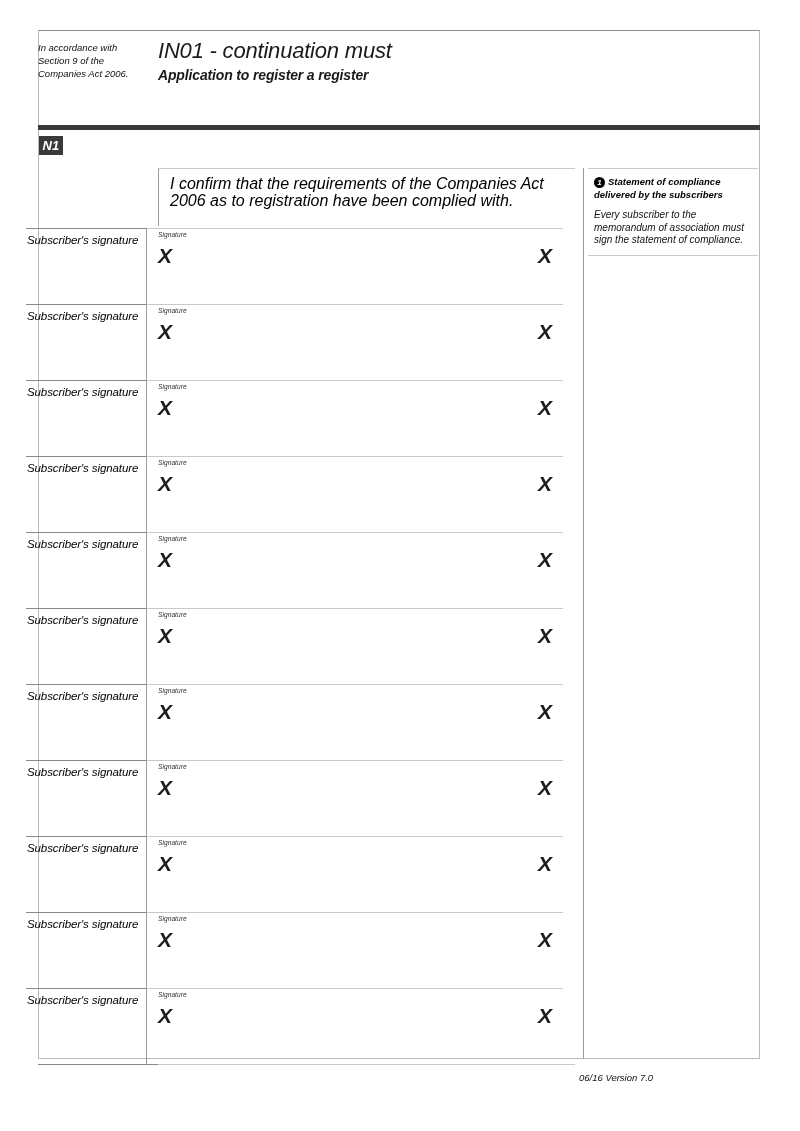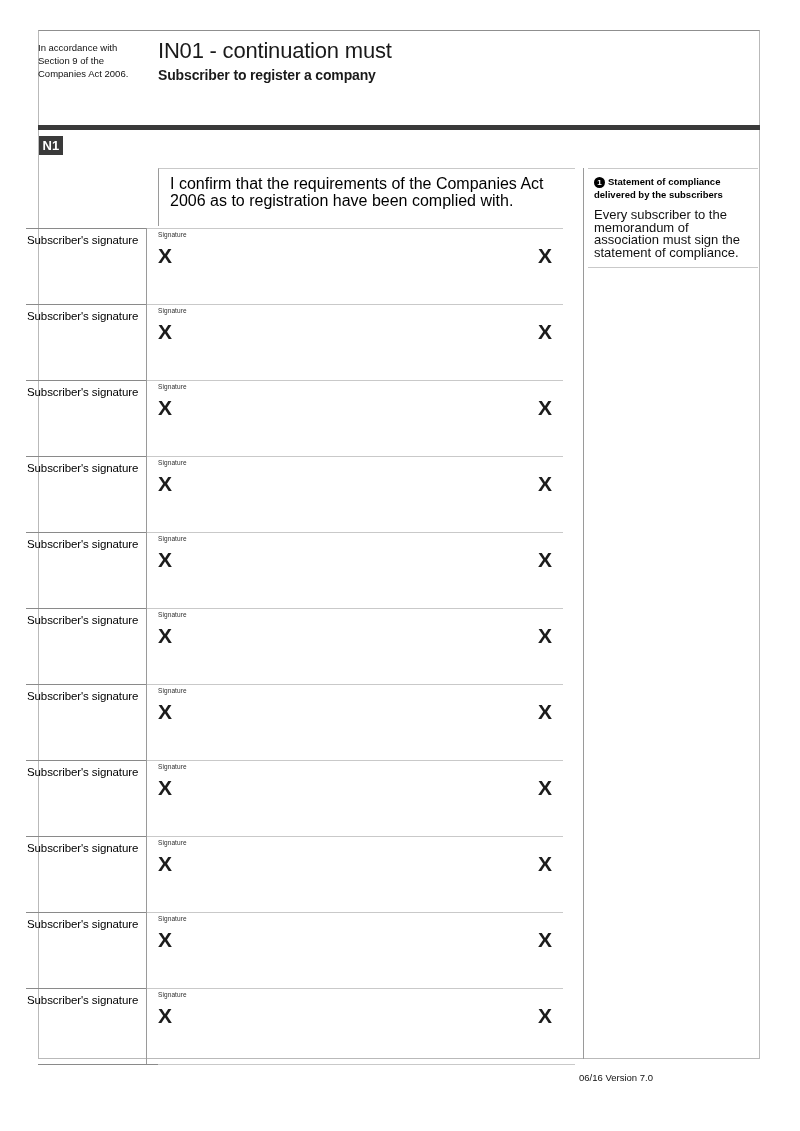--- a/index.html
+++ b/index.html
@@ -13,20 +13,21 @@
     color: #000000;
     -webkit-font-smoothing: antialiased;
   }
 
   .page {
     position: relative;
     width: 800px;
     height: 1131px;
     background: #ffffff;
     overflow: hidden;
+    font-style: italic;
   }
 
   
   .page-frame {
     position: absolute;
     left: 38px;
     top: 30px;
     width: 722px;
     height: 1029px;
     border: 1px solid #b9b9b9;
@@ -245,21 +246,21 @@
   }
   .side-note-title {
     font-size: 9.5px;
     font-weight: 700;
     line-height: 12.5px;
     color: #000000;
     margin: 0 0 8px 0;
   }
   .side-note-title .ttl-text { display: inline; }
   .side-note-body {
-    font-size: 13px;
+    font-size: 10px;
     line-height: 12.5px;
     color: #111111;
     margin-top: 0px;
   }
 
   
   .footer-version {
     position: absolute;
     left: 579px;
     top: 1072px;
@@ -272,21 +273,21 @@
 <body>
 
 <div class="page">
 
   <div class="page-frame"></div>
 
   <div class="hdr-accordance">In accordance with Section 9 of the Companies Act 2006.</div>
 
   <div class="hdr-title">IN01 - continuation must</div>
 
-  <div class="hdr-subtitle">Subscriber to register a company</div>
+  <div class="hdr-subtitle">Application to register a register</div>
 
   <div class="header-rule"></div>
 
   <div class="sec-badge">N1</div>
 
 
   <div class="confirm-box">
     <div class="confirm-text">I confirm that the requirements of the Companies Act 2006 as to registration have been complied with.</div>
   </div>
 

